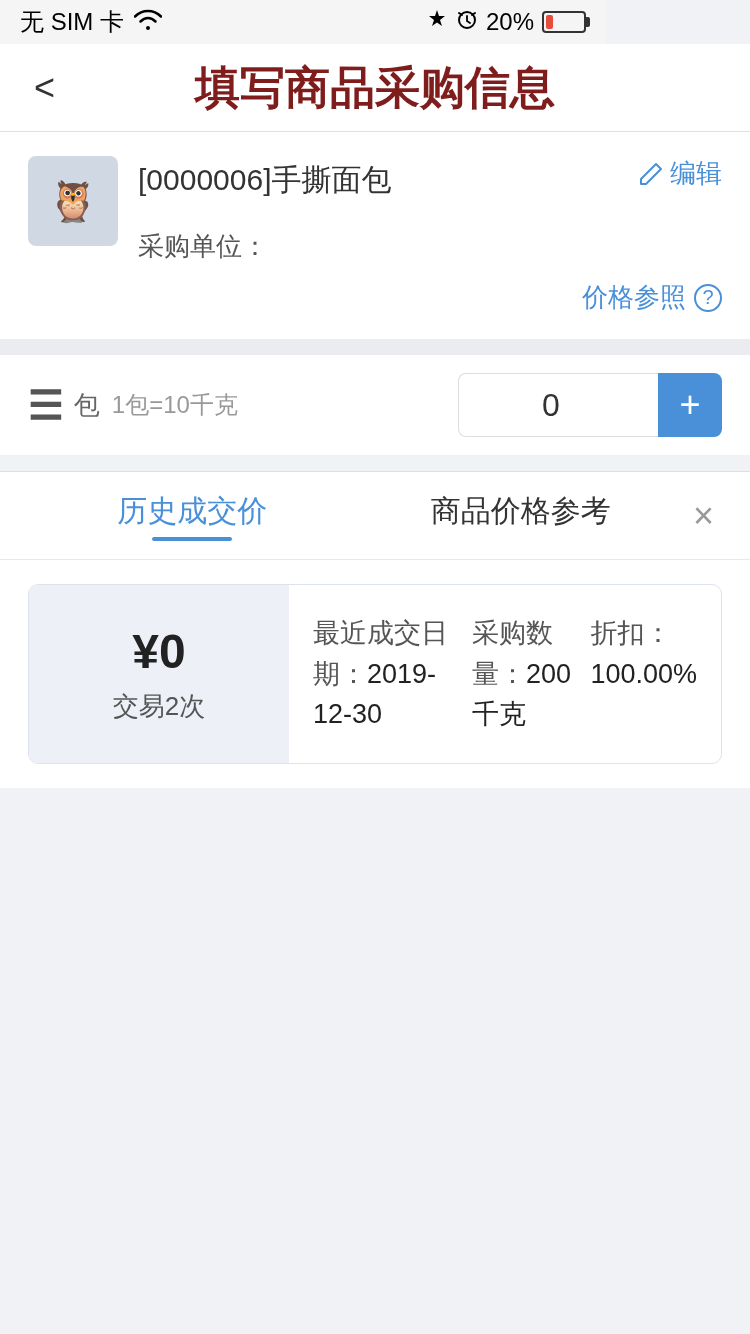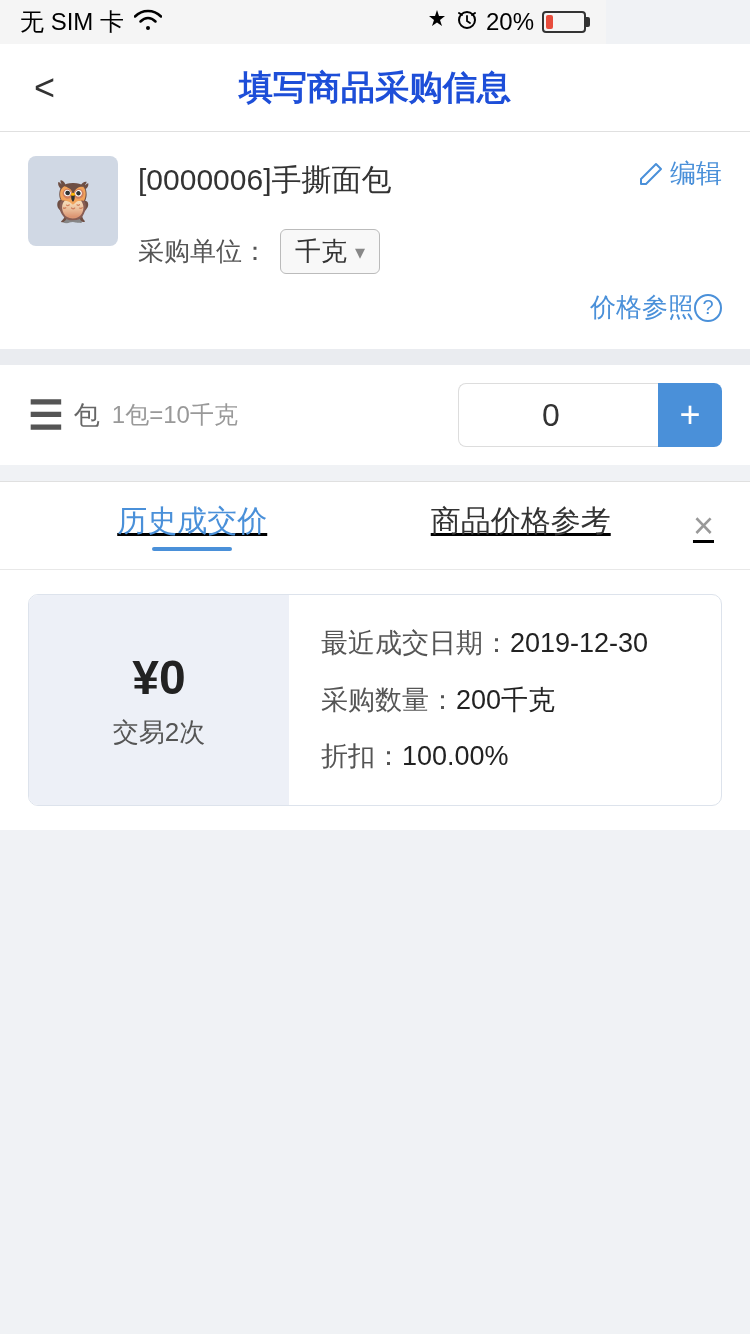--- a/index.html
+++ b/index.html
@@ -84,23 +84,23 @@
     }
     .nav-back {
       position: absolute;
       left: 24px;
       font-size: 36px;
       color: #333;
       cursor: pointer;
       padding: 10px;
     }
     .nav-title {
-      font-size: 34px;
+      font-size: 45px;
       font-weight: 600;
-      color: #1d4ed8;
+      color: #7f1d1d;
     }
 
     
     .product-card {
       background: #fff;
       padding: 24px 28px;
       margin-top: 0;
     }
     .product-top {
       display: flex;
@@ -170,21 +170,21 @@
     .price-ref-row {
       display: flex;
       justify-content: flex-end;
       margin-top: 16px;
     }
     .price-ref-link {
       font-size: 26px;
       color: #4a90d9;
       display: flex;
       align-items: center;
-      gap: 0;
+      gap: 8px;
     }
     .help-circle {
       width: 28px;
       height: 28px;
       border: 2px solid #4a90d9;
       border-radius: 50%;
       display: flex;
       align-items: center;
       justify-content: center;
       font-size: 20px;
@@ -266,21 +266,20 @@
       margin-top: 16px;
       border-top: 1px solid #e0e0e0;
     }
     .panel-tabs {
       display: flex;
       align-items: center;
       border-bottom: 1px solid #e8e8e8;
       padding: 0 28px;
       height: 88px;
       position: relative;
-      text-decoration: underline;
     }
     .panel-tab {
       flex: 1;
       text-align: center;
       font-size: 30px;
       color: #333;
       position: relative;
       padding-bottom: 8px;
     }
     .panel-tab.active {
@@ -328,23 +327,23 @@
       font-weight: 600;
       color: #222;
       margin-bottom: 10px;
     }
     .trade-times {
       font-size: 26px;
       color: #555;
     }
     .trade-right {
       flex: 1;
-      padding: 28px 32px;
-      display: flex;
-      flex-direction: column;
+      padding: 28px 24px;
+      display: flex;
+      flex-direction: row;
       gap: 16px;
       justify-content: center;
     }
     .trade-info-row {
       font-size: 27px;
       color: #333;
       line-height: 1.5;
     }
     .trade-info-row span.label {
       color: #555;
@@ -402,24 +401,20 @@
 <div class="product-card">
   <div class="product-top">
     <div class="product-left">
       <div class="product-image">
         <span class="owl-icon">🦉</span>
       </div>
       <div class="product-info">
         <div class="product-name">[0000006]手撕面包</div>
         <div class="product-unit-row">
           <span class="unit-label">采购单位：</span>
-          <div class="unit-selector">
-            <span>千克</span>
-            <span class="arrow">▾</span>
-          </div>
         </div>
       </div>
     </div>
     <div class="edit-link">
       <svg width="26" height="26" viewBox="0 0 26 26" fill="none">
         <path d="M18 3l5 5L8 23H3v-5L18 3z" stroke="#4a90d9" stroke-width="2" fill="none" stroke-linejoin="round"></path>
       </svg>
       <span>编辑</span>
     </div>
   </div>

